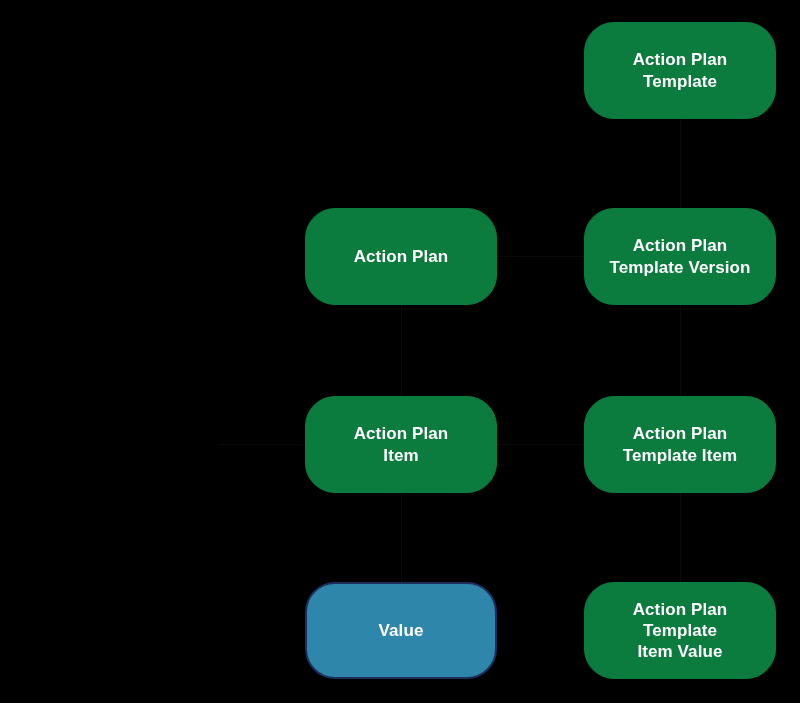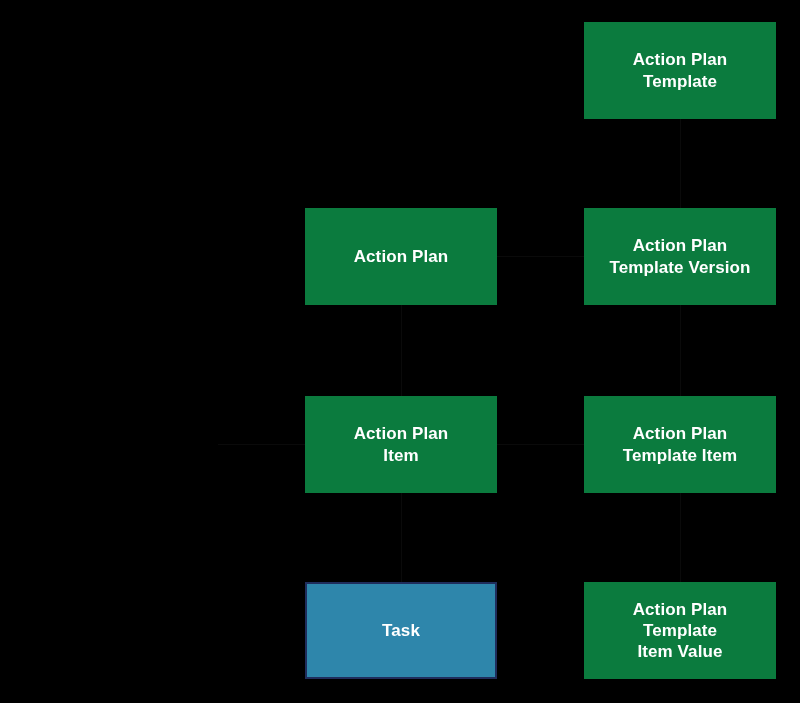--- a/index.html
+++ b/index.html
@@ -30,20 +30,21 @@
     text-align: center;
     color: #ffffff;
     font-weight: bold;
     font-size: 17px;
     line-height: 1.25;
     letter-spacing: 0.1px;
     padding: 2px 6px;
     border-style: solid;
     border-width: 1px;
     white-space: pre-line;
+    border-radius: 30px;
   }
   .node-green {
     background: #0B7B3E;
     border-color: #0B7B3E;
   }
   .node-orange {
     background: #F79344;
     border-color: #E2610C;
   }
   .node-blue {
@@ -89,21 +90,21 @@
     <span class="node-label">Action Plan
 Item</span>
   </div>
 
   <div class="node node-green" style="left:584px; top:396px; width:192px; height:97px;">
     <span class="node-label">Action Plan
 Template Item</span>
   </div>
 
   <div class="node node-blue" style="left:305px; top:582px; width:192px; height:97px;">
-    <span class="node-label">Task</span>
+    <span class="node-label">Value</span>
   </div>
 
   <div class="node node-green" style="left:584px; top:582px; width:192px; height:97px;">
     <span class="node-label">Action Plan
 Template
 Item Value</span>
   </div>
 
 </div>
 

